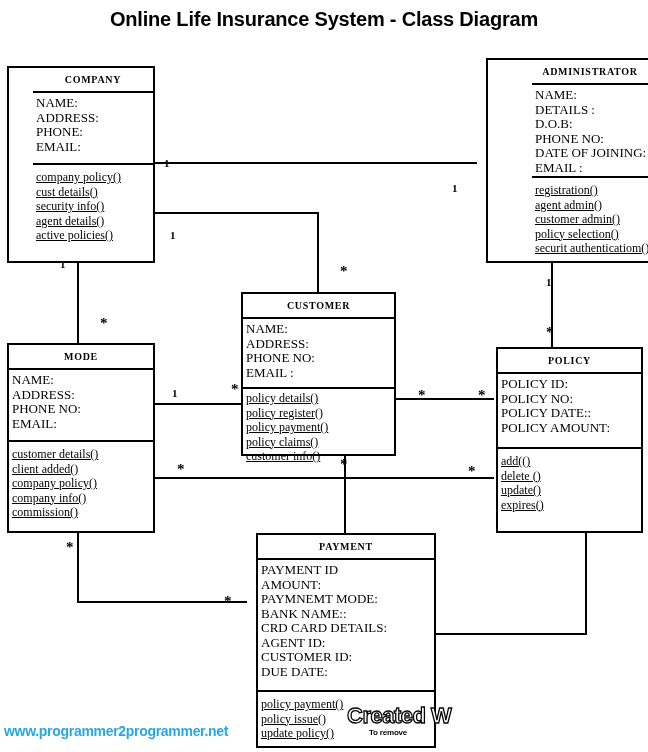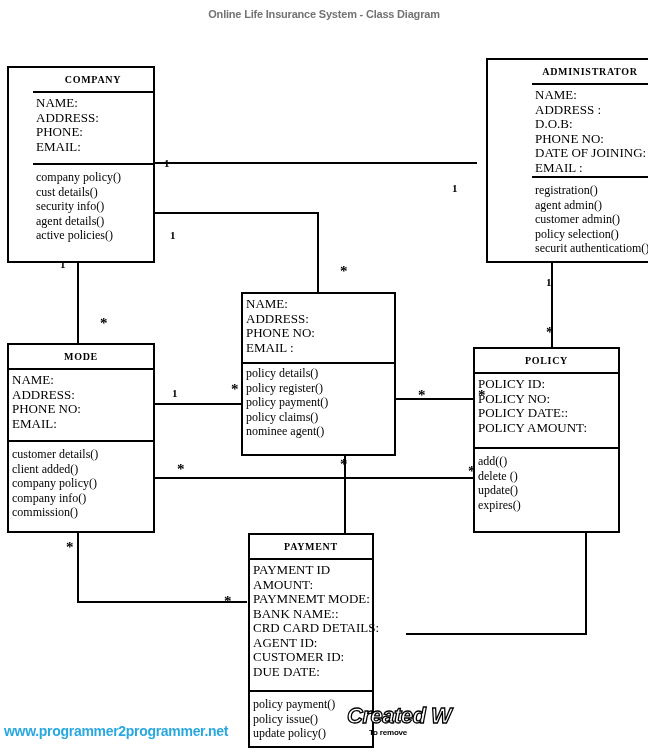--- a/index.html
+++ b/index.html
@@ -17,22 +17,22 @@
     font-family: "Liberation Serif", "DejaVu Serif", serif;
   }
   #diagram-title {
     position: absolute;
     left: 0;
     top: 8px;
     width: 648px;
     text-align: center;
     font-family: "Liberation Sans", "DejaVu Sans", sans-serif;
     font-weight: bold;
-    font-size: 11px;
-    color: #737373;
+    font-size: 20px;
+    color: #000000;
     letter-spacing: -0.2px;
   }
 
   
   .uml-class {
     position: absolute;
     box-sizing: border-box;
     border: 2px solid #000000;
     background: #ffffff;
     z-index: 5;
@@ -60,20 +60,21 @@
   .uml-attrs div, .uml-ops div {
     font-family: "Liberation Serif", "DejaVu Serif", serif;
     font-size: 13px;
     line-height: 14.5px;
     color: #000000;
     white-space: nowrap;
   }
   .uml-ops div {
     font-size: 12px;
     line-height: 14.5px;
+    text-decoration: underline;
   }
 
   
   .line {
     position: absolute;
     background: #000000;
     z-index: 2;
   }
   .line.h { height: 2px; }
   .line.v { width: 2px; }
@@ -110,21 +111,20 @@
   #watermark {
     position: absolute;
     left: 347px;
     top: 706px;
     z-index: 10;
     pointer-events: none;
   }
   #watermark .wm-main {
     font-family: "Liberation Sans", "DejaVu Sans", sans-serif;
     font-weight: bold;
-    font-style: italic;
     font-size: 22px;
     line-height: 20px;
     color: #ffffff;
     -webkit-text-stroke: 1.3px #000000;
     letter-spacing: -0.5px;
   }
   #watermark .wm-sub {
     margin-top: 2px;
     margin-left: 22px;
     font-family: "Liberation Sans", "DejaVu Sans", sans-serif;
@@ -205,85 +205,86 @@
       <div>security info()</div>
       <div>agent details()</div>
       <div>active policies()</div>
     </div>
   </div>
 
   <div class="uml-class" id="class-administrator" style="left:486px; top:58px; width:164px; height:205px;padding-left:44px;">
     <div class="uml-name">ADMINISTRATOR</div>
     <div class="uml-attrs" style="height:93px;">
       <div>NAME:</div>
-      <div>ADDRESS :</div>
+      <div>DETAILS :</div>
       <div>D.O.B:</div>
       <div>PHONE NO:</div>
       <div>DATE OF JOINING:</div>
       <div>EMAIL :</div>
     </div>
     <div class="uml-ops">
       <div>registration()</div>
       <div>agent admin()</div>
       <div>customer admin()</div>
       <div>policy selection()</div>
       <div>securit authenticatiom()</div>
     </div>
   </div>
 
   <div class="uml-class" id="class-customer" style="left:241px; top:292px; width:155px; height:164px;">
+    <div class="uml-name">CUSTOMER</div>
     <div class="uml-attrs" style="height:70px;">
       <div>NAME:</div>
       <div>ADDRESS:</div>
       <div>PHONE  NO:</div>
       <div>EMAIL :</div>
     </div>
     <div class="uml-ops" style="padding-top:2px;">
       <div>policy details()</div>
       <div>policy register()</div>
       <div>policy payment()</div>
       <div>policy claims()</div>
-      <div>nominee agent()</div>
+      <div>customer info()</div>
     </div>
   </div>
 
   <div class="uml-class" id="class-agent" style="left:7px; top:343px; width:148px; height:190px;">
     <div class="uml-name">MODE</div>
     <div class="uml-attrs" style="height:72px;">
       <div>NAME:</div>
       <div>ADDRESS:</div>
       <div>PHONE NO:</div>
       <div>EMAIL:</div>
     </div>
     <div class="uml-ops">
       <div>customer details()</div>
       <div>client added()</div>
       <div>company policy()</div>
       <div>company info()</div>
       <div>commission()</div>
     </div>
   </div>
 
-  <div class="uml-class" id="class-policy" style="left:473px; top:347px; width:147px; height:186px;">
+  <div class="uml-class" id="class-policy" style="left:496px; top:347px; width:147px; height:186px;">
     <div class="uml-name">POLICY</div>
     <div class="uml-attrs" style="height:75px;">
       <div>POLICY ID:</div>
       <div>POLICY NO:</div>
       <div>POLICY DATE::</div>
       <div>POLICY AMOUNT:</div>
     </div>
     <div class="uml-ops">
       <div>add(()</div>
       <div>delete ()</div>
       <div>update()</div>
       <div>expires()</div>
     </div>
   </div>
 
-  <div class="uml-class" id="class-payment" style="left:248px; top:533px; width:126px; height:215px;">
+  <div class="uml-class" id="class-payment" style="left:256px; top:533px; width:180px; height:215px;">
     <div class="uml-name">PAYMENT</div>
     <div class="uml-attrs" style="height:132px;">
       <div>PAYMENT ID</div>
       <div>AMOUNT:</div>
       <div>PAYMNEMT MODE:</div>
       <div>BANK NAME::</div>
       <div>CRD CARD DETAILS:</div>
       <div>AGENT ID:</div>
       <div>CUSTOMER ID:</div>
       <div>DUE DATE:</div>

